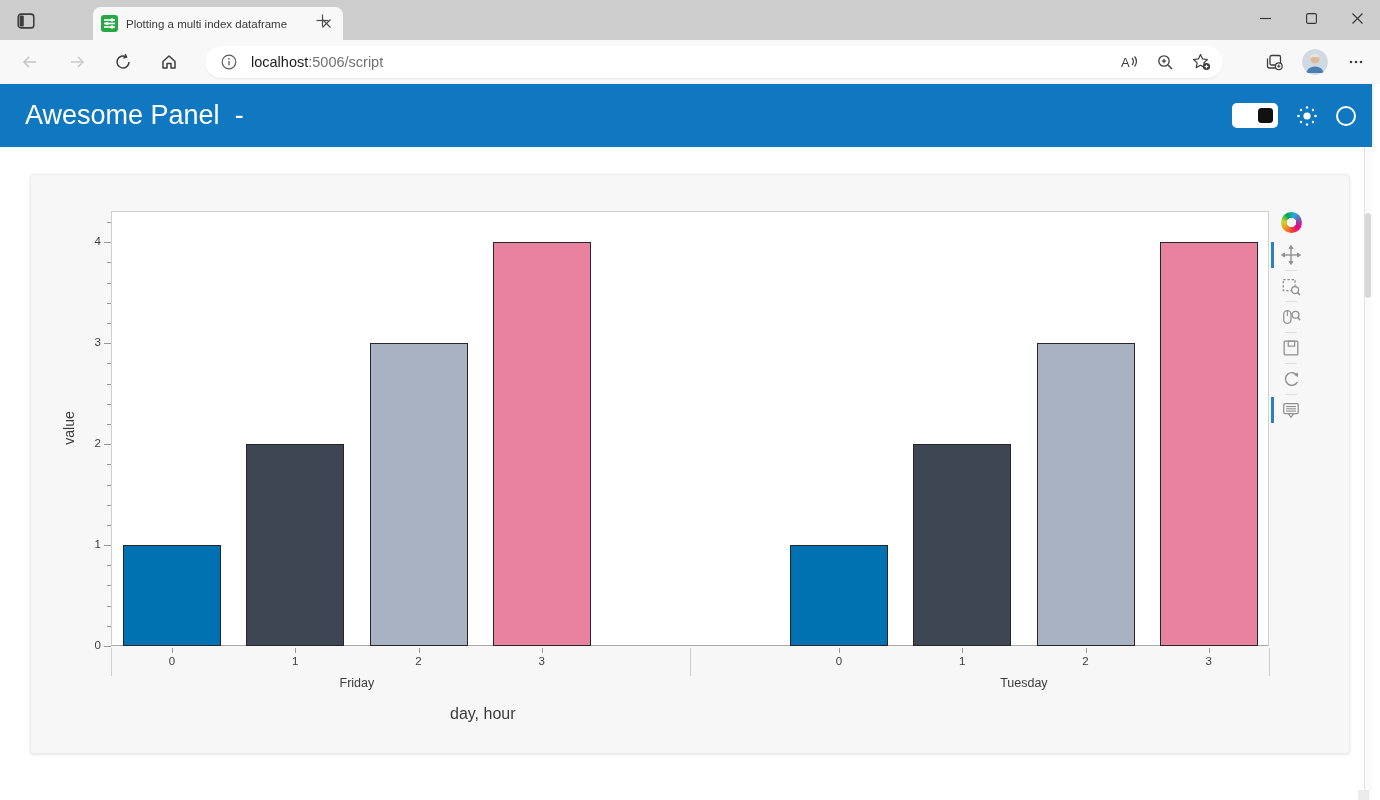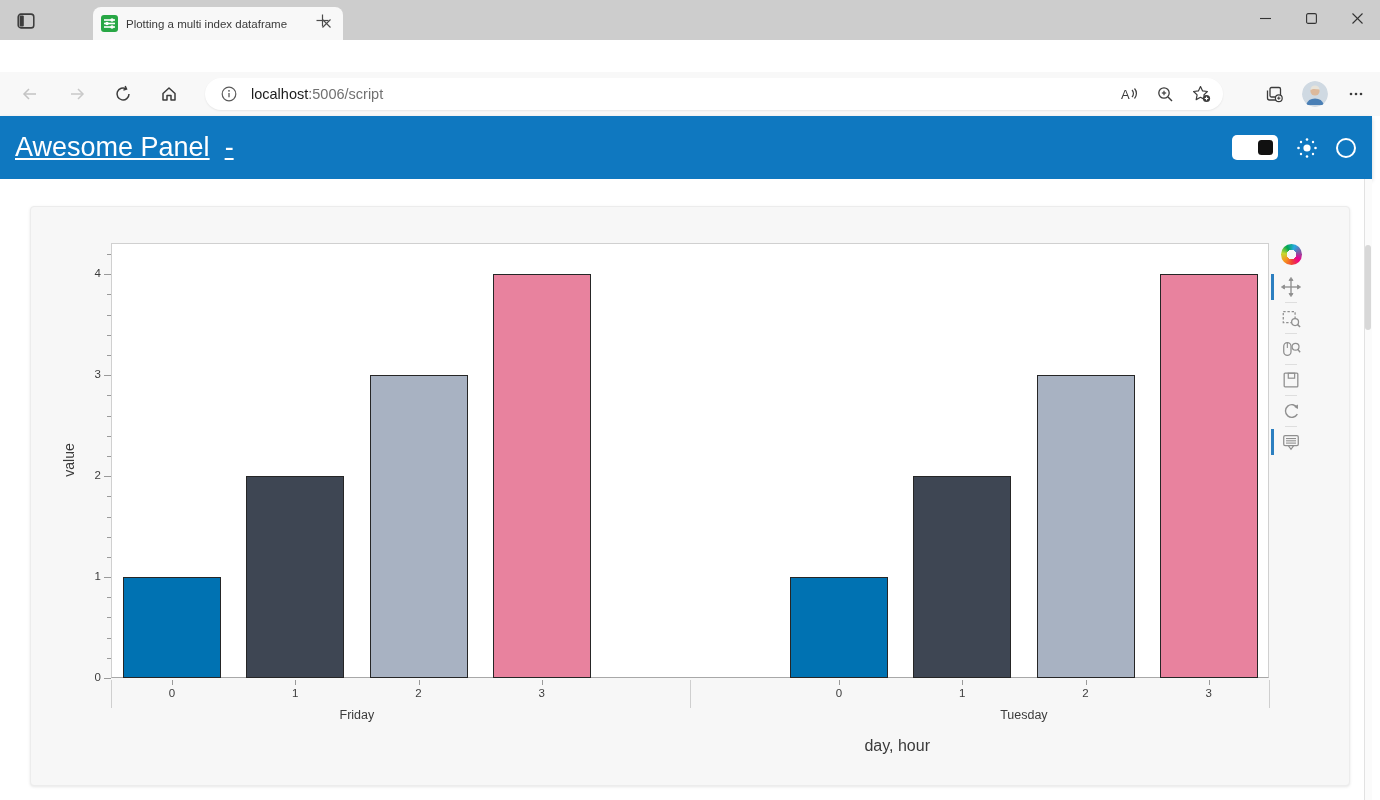--- a/index.html
+++ b/index.html
@@ -22,39 +22,39 @@
     white-space:nowrap; overflow:hidden; }
   .tab-fade { position:absolute; right:0; top:0; bottom:0; width:22px;
     background:linear-gradient(90deg, rgba(248,248,248,0), #f8f8f8); }
   .tab-close { width:18px; height:18px; display:flex; align-items:center;
     justify-content:center; border-radius:3px; }
   .newtab { position:absolute; left:312px; top:10px; width:20px; height:20px;
     display:flex; align-items:center; justify-content:center; }
   .win-controls { position:absolute; right:0; top:0; height:36px; display:flex; }
   .win-btn { width:46px; height:36px; display:flex; align-items:center; justify-content:center; }
 
-  .navbar { position:relative; height:44px; background:#f8f8f8;margin-top:32px; }
+  .navbar { position:relative; height:44px; background:#f8f8f8; }
   .nav-btn { position:absolute; top:6px; width:32px; height:32px;
     display:flex; align-items:center; justify-content:center; border-radius:4px; }
   .urlbar { position:absolute; left:205px; top:6px; width:1018px; height:32px;
     background:#fff; border-radius:16px; display:flex; align-items:center;
     padding:0 10px 0 12px; box-shadow:0 1px 2px rgba(0,0,0,0.07); }
   .url-text { margin-left:10px; font-size:14.5px; }
   .url-host { color:#1b1b1b; }
   .url-rest { color:#717171; }
   .url-actions { margin-left:auto; display:flex; align-items:center; gap:12px; }
   .icon-btn { width:24px; height:24px; display:flex; align-items:center; justify-content:center; }
   .nav-right { position:absolute; right:12px; top:6px; height:32px; display:flex;
     align-items:center; gap:16px; }
   .avatar { width:26px; height:26px; border-radius:50%; overflow:hidden; }
 
   
   .appheader { position:relative; height:63px; background:#0f78c0; color:#fff;
-    display:flex; align-items:center; padding-left:15px; width:1372px;
-    box-shadow:0 2px 4px rgba(0,0,0,0.18);text-decoration:underline; }
+    display:flex; align-items:center; padding-left:25px; width:1372px;
+    box-shadow:0 2px 4px rgba(0,0,0,0.18); }
   .brand { font-size:27px; }
   .hdash { font-size:27px; margin:0 15px; }
   .ptitle { font-size:27px; }
   .header-right { position:absolute; right:16px; top:0; height:63px;
     display:flex; align-items:center; gap:16px; }
   .theme-toggle { width:46px; height:25px; background:#fff; border-radius:5px; position:relative; }
   .theme-knob { position:absolute; right:5px; top:5px; width:15px; height:15px;
     background:#111; border-radius:3.5px; }
   .busy { width:20px; height:20px; border:2.5px solid #fff; border-radius:50%; }
 
@@ -67,21 +67,21 @@
     background:#fff; border:1px solid #d0d0d0; border-bottom-color:#a8a8a8; }
   .bar { position:absolute; border:1px solid #262626; }
   .ytick { position:absolute; height:1px; background:#9a9a9a; }
   .ytick-label { position:absolute; width:48px; text-align:right; font-size:11.5px; color:#3c3c3c; }
   .xtick { position:absolute; width:1px; background:#9a9a9a; }
   .xhour { position:absolute; width:40px; text-align:center; font-size:11.5px; color:#3c3c3c; }
   .xgroup { position:absolute; width:120px; text-align:center; font-size:12.5px; color:#3c3c3c; }
   .gsep { position:absolute; width:1px; background:#cfcfcf; }
   .ylabel { position:absolute; left:18px; top:253px; font-size:14px; color:#3a3a3a;
     transform:translate(-0%,-50%) rotate(-90deg); transform-origin:center; width:40px; text-align:center; }
-  .xlabel { position:absolute; left:419px; top:530px; width:480px; text-align:right;
+  .xlabel { position:absolute; left:419px; top:530px; width:480px; text-align:left;
     font-size:16px; color:#3a3a3a; }
 
   
   .bokeh-toolbar { position:absolute; left:1247px; top:37px; width:26px;
     display:flex; flex-direction:column; align-items:center; }
   .bokeh-logo { width:21px; height:21px; border-radius:50%; margin-bottom:11px;
     background:
       radial-gradient(closest-side, #f7f7f7 44%, transparent 45%),
       conic-gradient(from 20deg, #27aae1, #7b5aa6, #ec008c, #ef4136, #f7941e, #c6d92d, #00a651, #27aae1); }
   .tb-item { width:22px; height:22px; position:relative; display:flex;

